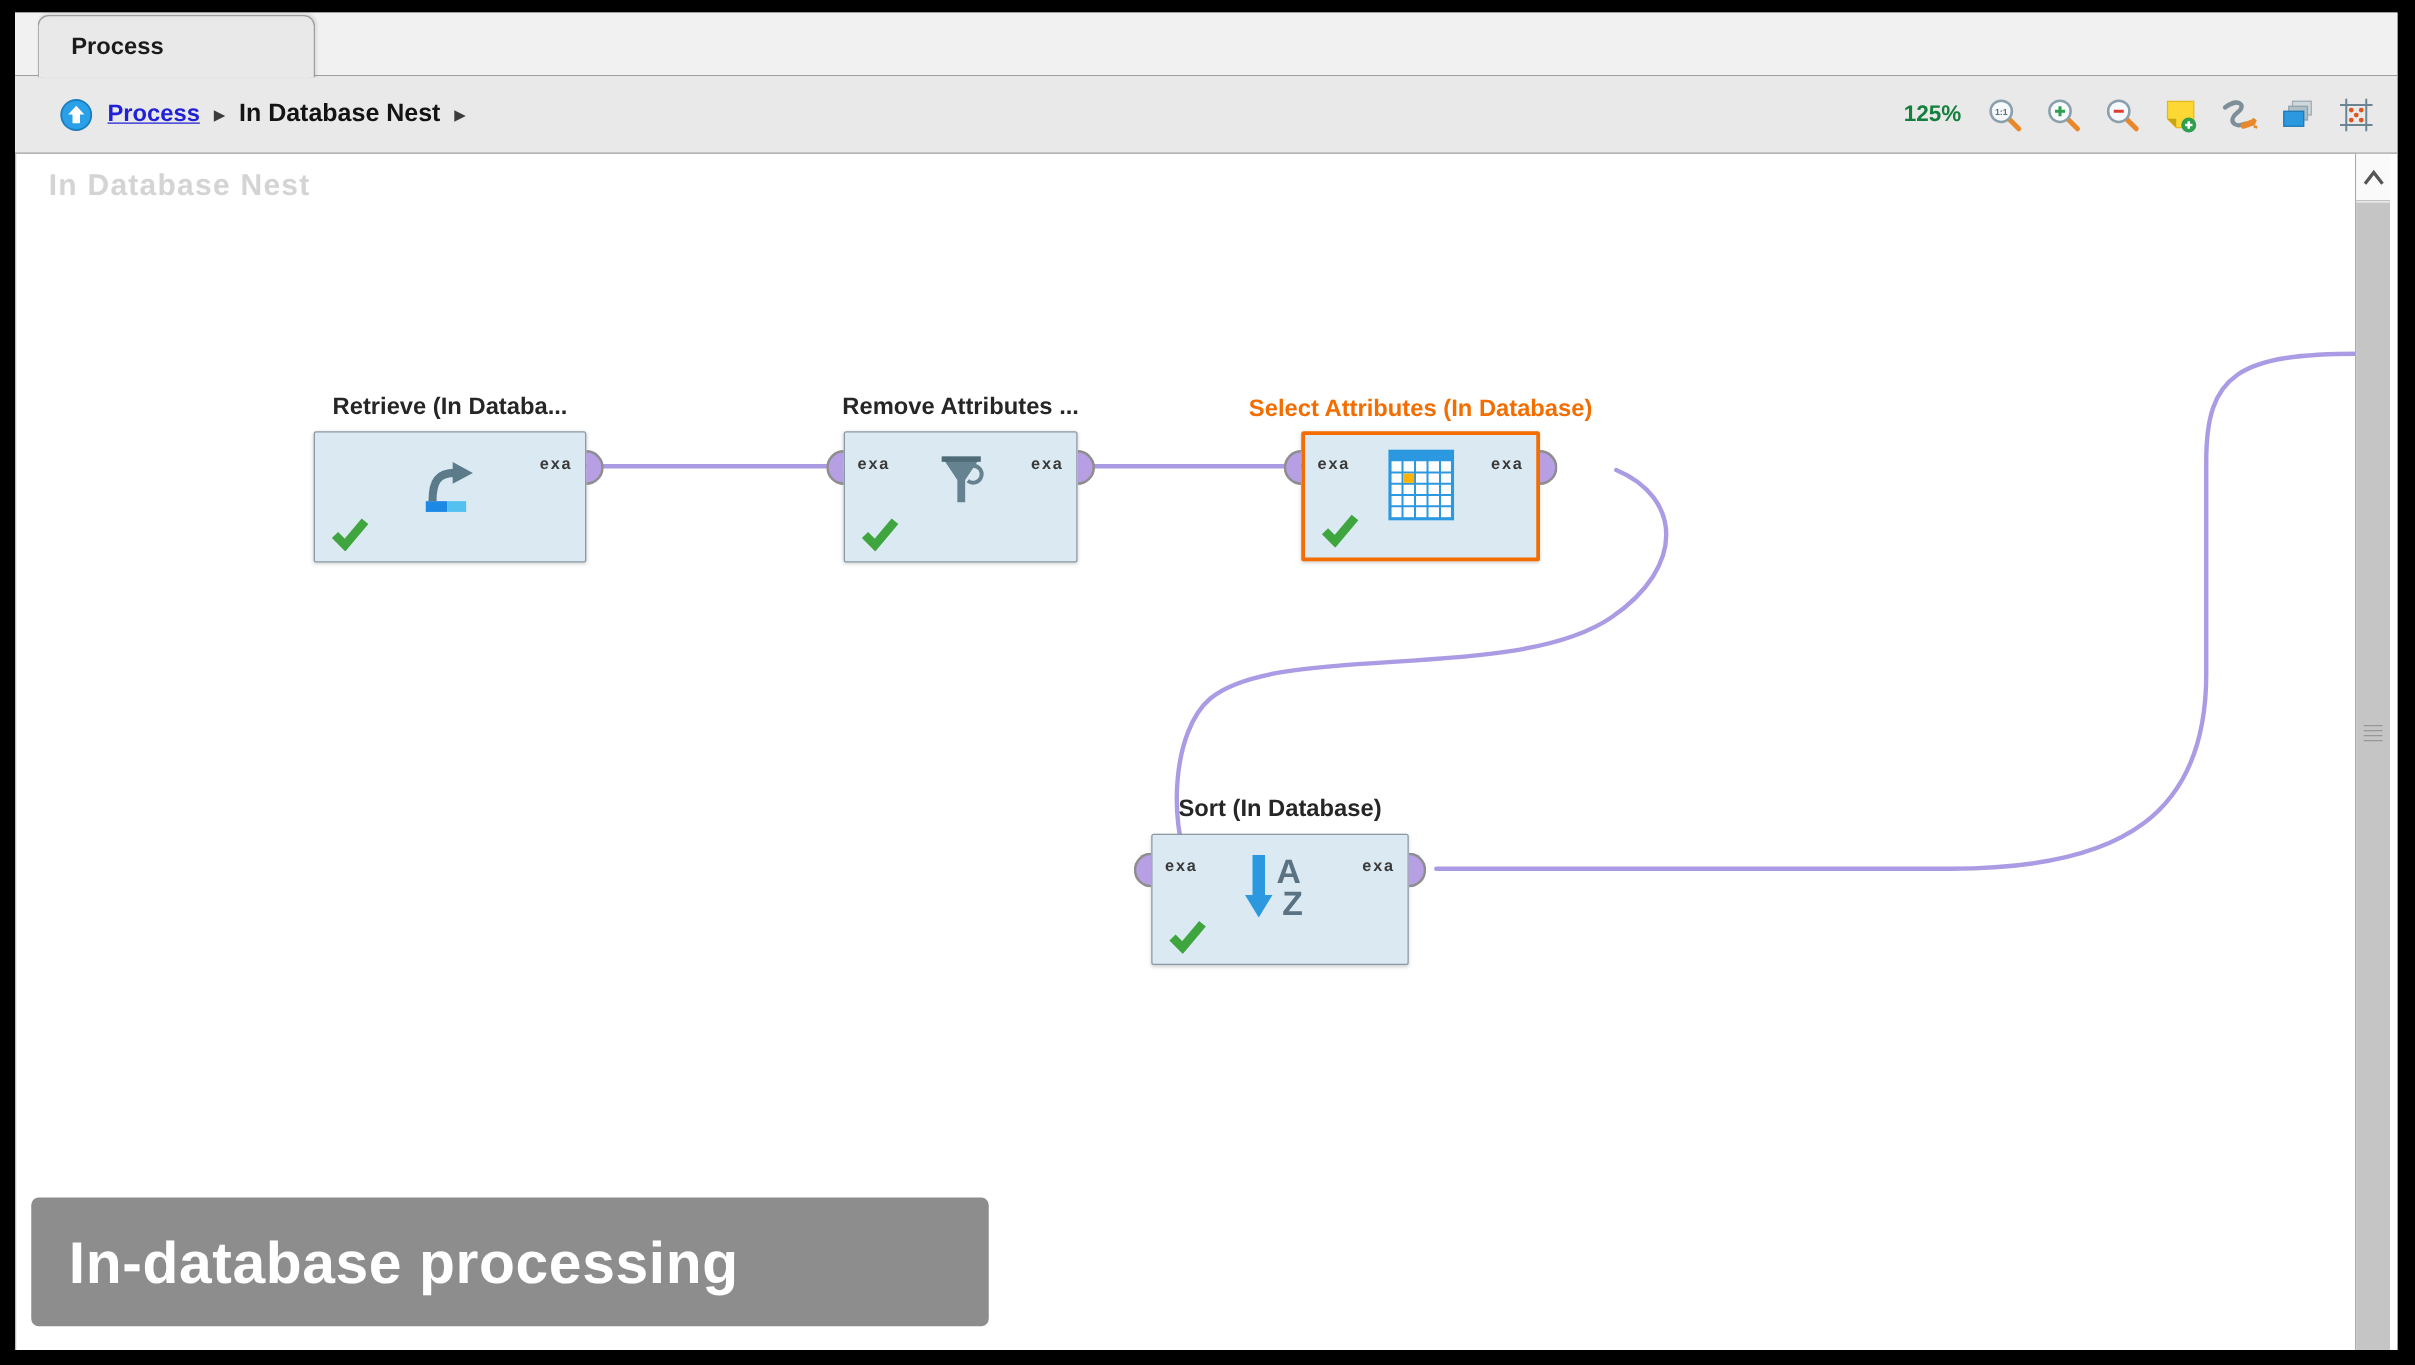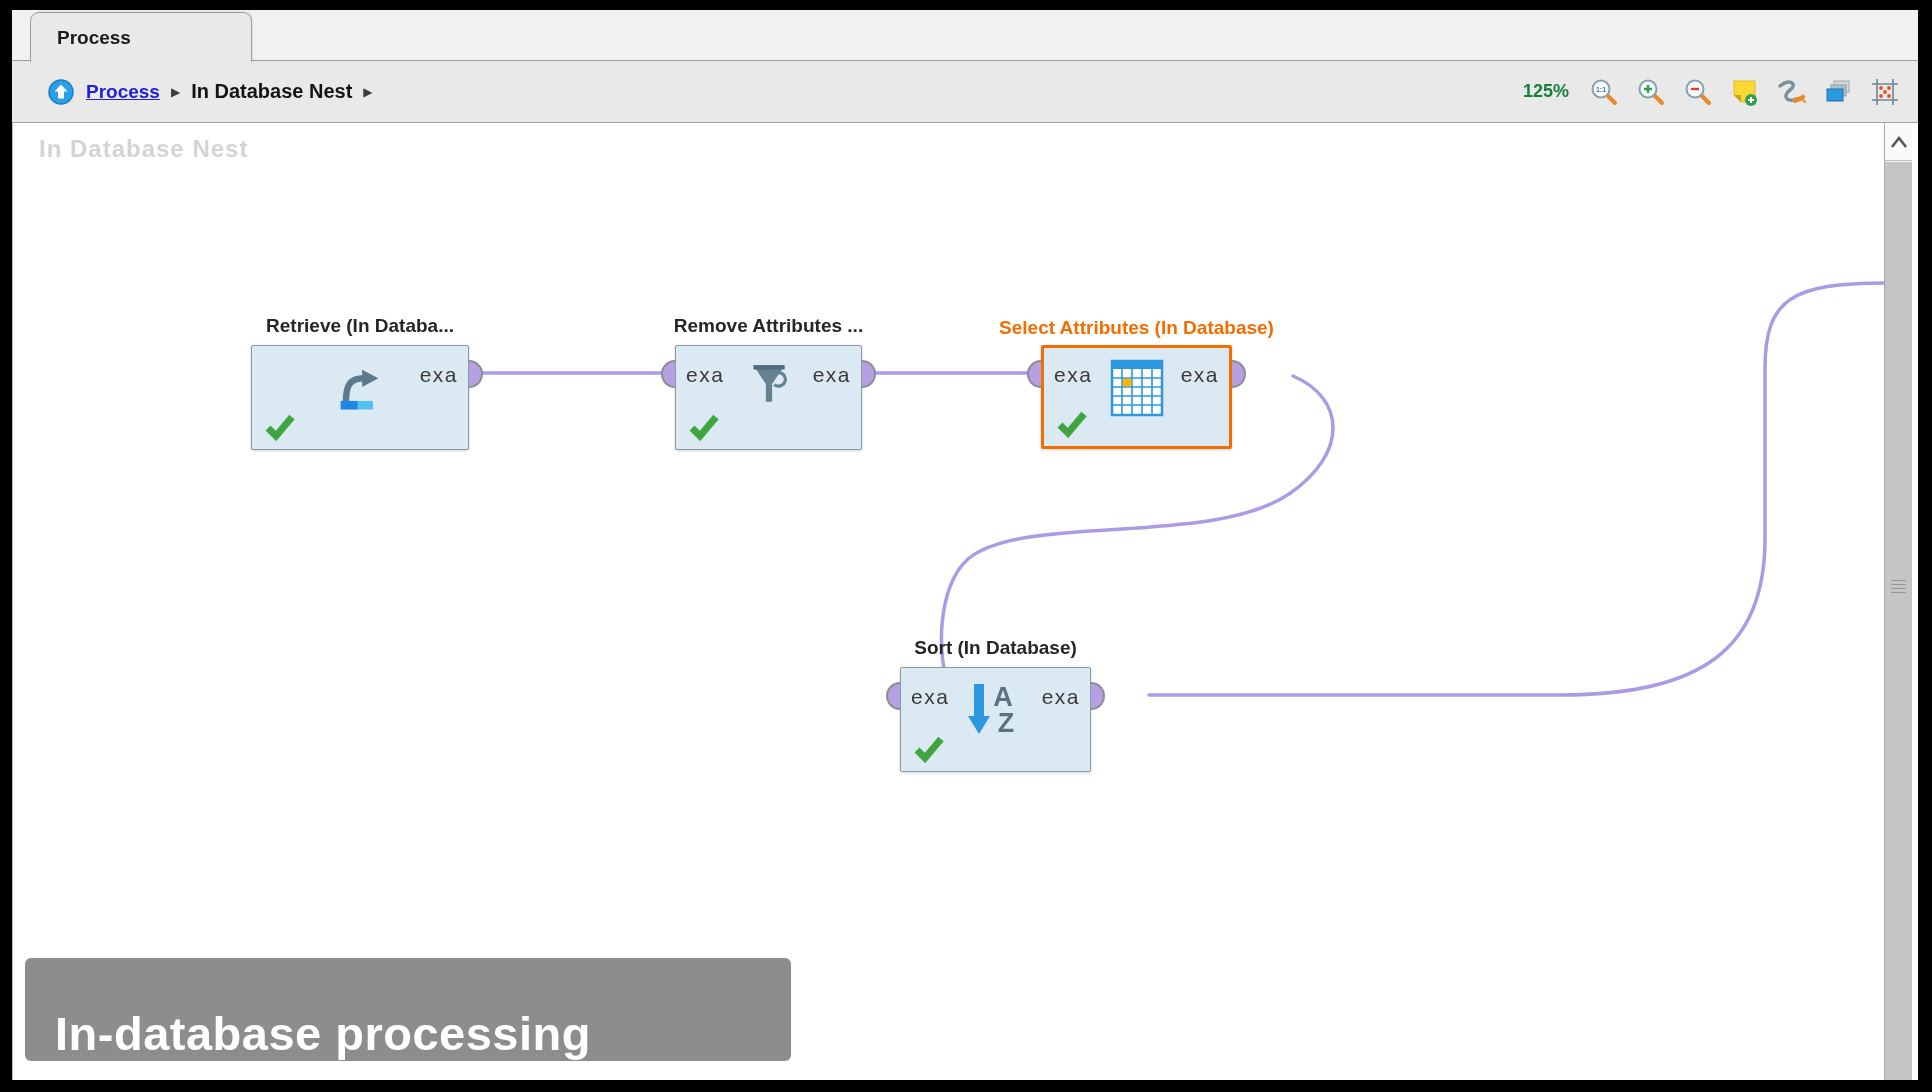--- a/index.html
+++ b/index.html
@@ -40,40 +40,40 @@
   .op{position:absolute;background:#dbeaf2;border:1.5px solid #8a9aa5;border-radius:2px;
       z-index:2;box-shadow:0 1px 3px rgba(0,0,0,0.18);cursor:pointer;}
   .op.selected{border:3px solid #f36d00;}
   .op-label{position:absolute;top:-31px;left:50%;transform:translateX(-50%);
             white-space:nowrap;font-size:19px;font-weight:bold;color:#262626;}
   .op.selected .op-label{color:#f36d00;}
   .port{position:absolute;width:14px;height:28px;background:#b79fe3;border:2px solid #8e8e8e;
         z-index:3;cursor:pointer;}
   .port-in{left:-15px;top:14px;border-right:none;border-radius:14px 0 0 14px;}
   .port-out{right:-15px;top:14px;border-left:none;border-radius:0 14px 14px 0;}
-  .exa{position:absolute;top:17px;font-size:21px;font-weight:400;color:#3a3a3a;
+  .exa{position:absolute;top:17px;font-size:13px;font-weight:700;color:#3a3a3a;
        letter-spacing:1.5px;}
   .exa.in{left:10px;} .exa.out{right:10px;}
   .op-check{position:absolute;left:12px;bottom:8px;}
   .op-icon{position:absolute;left:50%;transform:translateX(-50%);}
 
   
   .vscroll{position:absolute;right:6px;top:0;width:28px;height:957px;background:#f4f4f4;
            border-left:1px solid #ababab;z-index:4;}
   .vscroll-up{position:absolute;left:0;top:0;width:27px;height:38px;background:#fafafa;
               border-bottom:1px solid #c0c0c0;display:flex;align-items:center;justify-content:center;
               cursor:pointer;}
   .vscroll-thumb{position:absolute;left:0;top:39px;width:27px;height:918px;background:#c5c5c5;
                  cursor:grab;}
   .grip{position:absolute;left:6px;top:418px;width:15px;}
   .grip div{height:1px;background:#979797;margin-bottom:3px;}
 
   
   .caption{position:absolute;left:12px;top:835px;width:766px;height:103px;background:#8d8d8d;
-           border-radius:6px;z-index:5;display:flex;align-items:flex-end;padding-left:30px;
+           border-radius:6px;z-index:5;display:flex;align-items:center;padding-left:30px;
            font-size:47px;font-weight:bold;color:#fff;letter-spacing:0.5px;}
 </style>
 </head>
 <body>
 
 <div id="root">
   <div id="window">
 
     <div class="tabstrip"></div>
     <div class="tab">
@@ -192,21 +192,21 @@
           <rect x="2" y="2" width="50" height="54" fill="#ffffff" stroke="#2b98e0" stroke-width="2.5"></rect>
           <rect x="2" y="2" width="50" height="8" fill="#2b98e0"></rect>
           <path d="M12 2 v54 M22 2 v54 M32 2 v54 M42 2 v54 M2 19 h50 M2 28 h50 M2 37 h50 M2 46 h50" stroke="#2b98e0" stroke-width="1.6" fill="none"></path>
           <rect x="12.8" y="19.8" width="8.5" height="7.5" fill="#ffb300"></rect>
         </svg>
         <svg class="op-check" width="32" height="28" viewBox="0 0 32 28">
           <path d="M4 15 L12 23 L28 4" stroke="#3fa53f" stroke-width="7" fill="none"></path>
         </svg>
       </div>
 
-      <div class="op" style="left:887px;top:544px;width:191px;height:105px">
+      <div class="op" style="left:908px;top:544px;width:206px;height:105px">
         <div class="op-label">Sort (In Database)</div>
         <div class="port port-in"></div>
         <div class="port port-out"></div>
         <span class="exa in">exa</span>
         <span class="exa out">exa</span>
         <svg class="op-icon" style="top:12px" width="62" height="62" viewBox="0 0 62 62">
           <path d="M14 4 v34" stroke="#2b98e0" stroke-width="10"></path>
           <polygon points="3,36 25,36 14,54" fill="#2b98e0"></polygon>
           <text x="38" y="26" font-size="27" font-weight="bold" fill="#5a7282" text-anchor="middle">A</text>
           <text x="41" y="52" font-size="27" font-weight="bold" fill="#5a7282" text-anchor="middle">Z</text>

